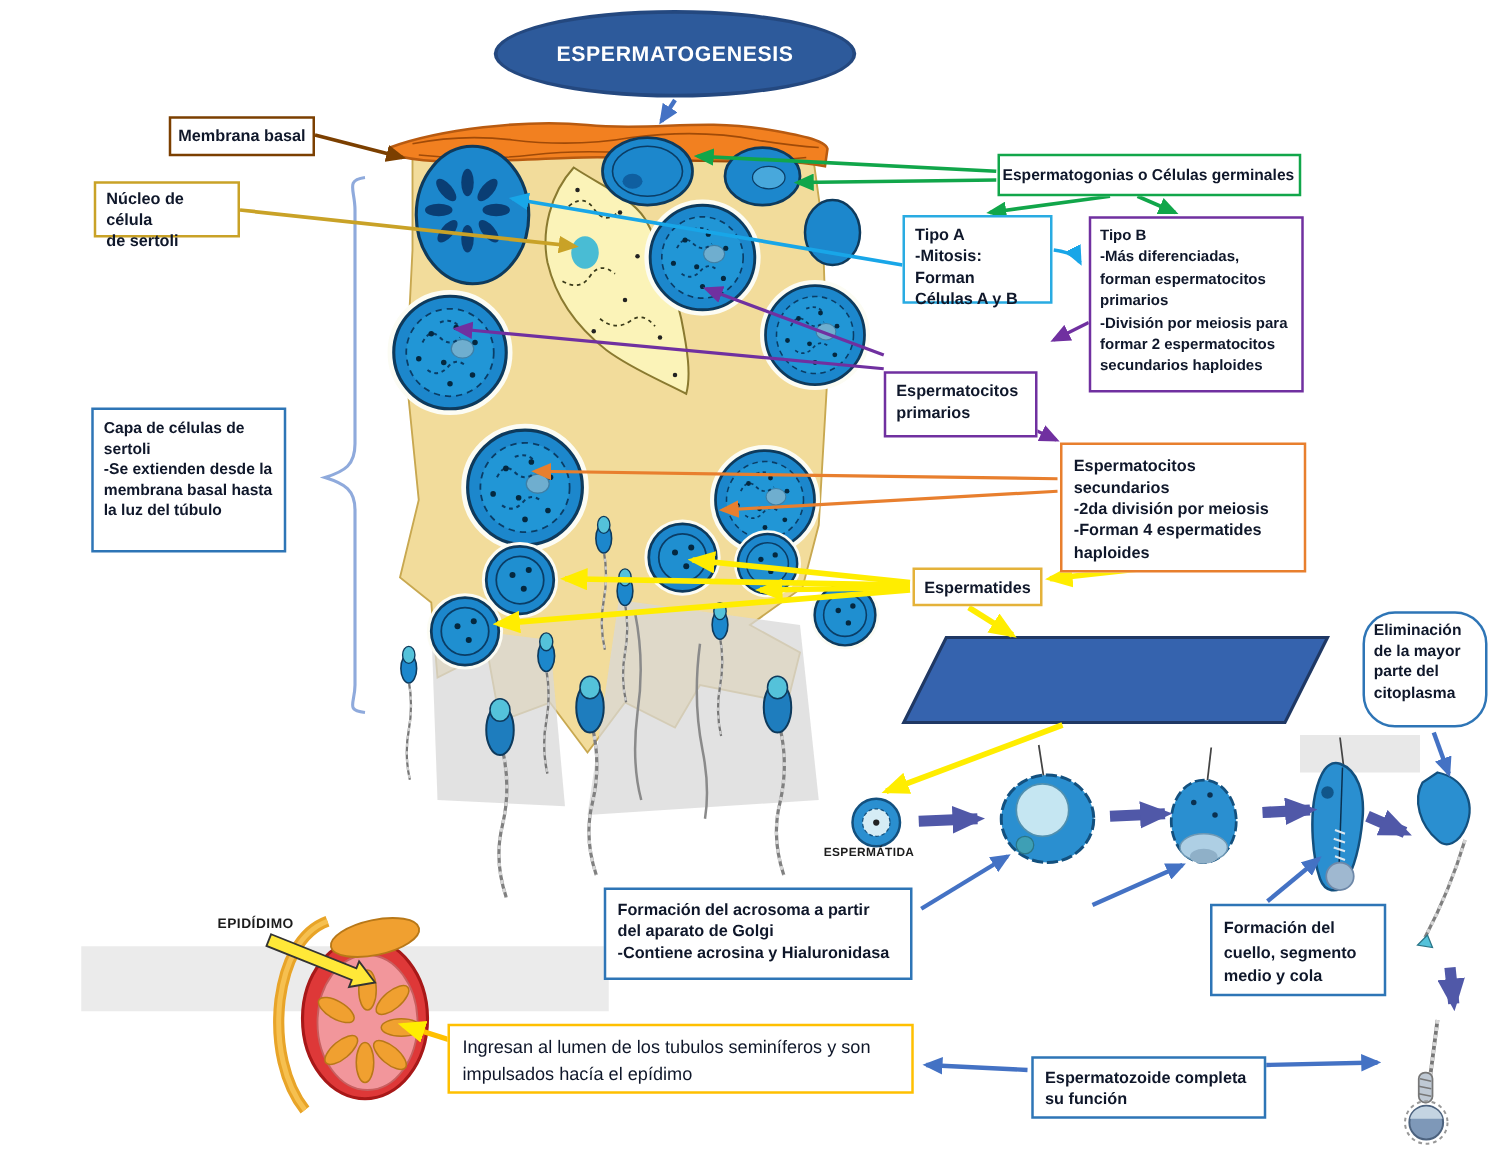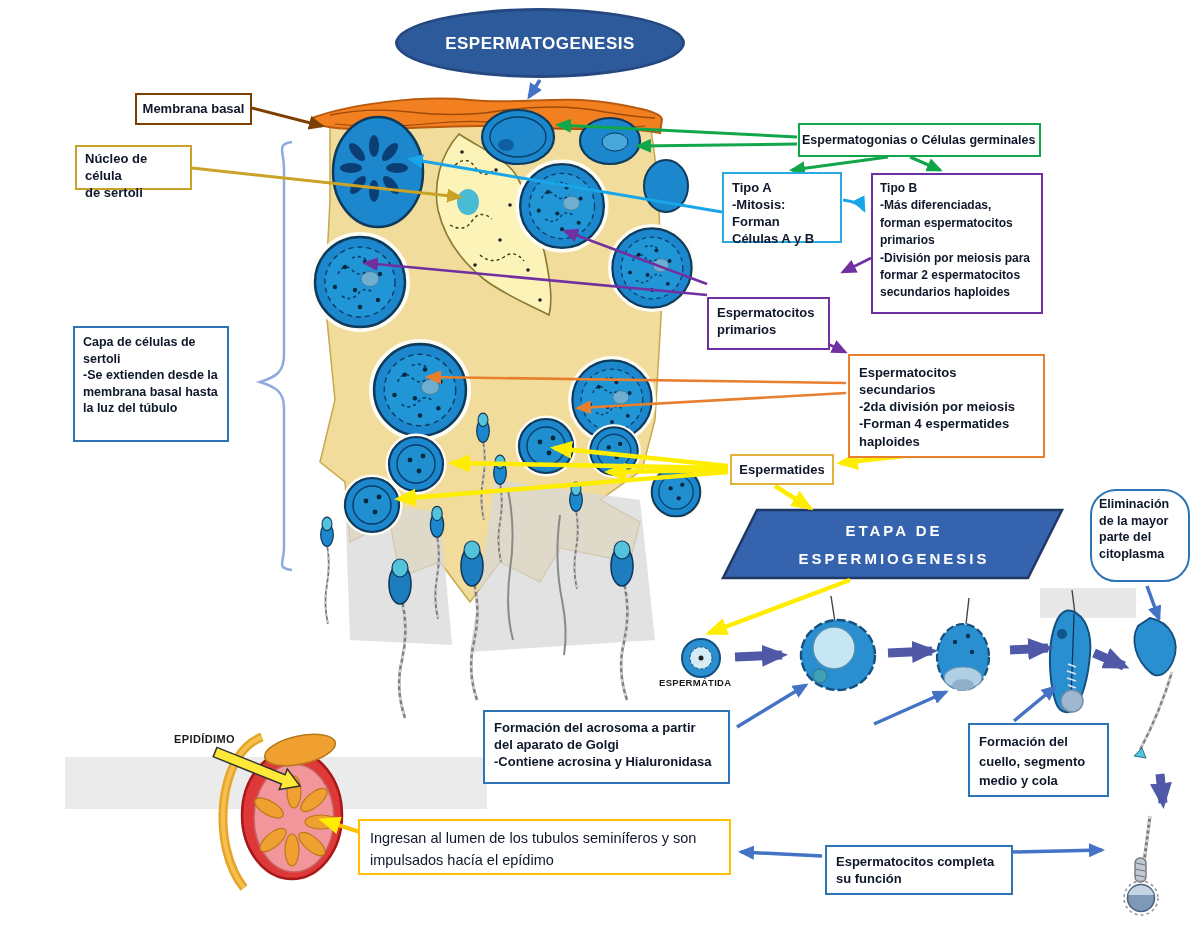--- a/index.html
+++ b/index.html
@@ -372,27 +372,23 @@
 
   <div class="box b-blue" style="left:483px;top:710px;width:247px;height:74px;padding:7px 9px;">Formación del acrosoma a partir
 del aparato de Golgi
 -Contiene acrosina y Hialuronidasa</div>
 
 
   <div class="box b-blue" style="left:968px;top:723px;width:141px;height:74px;padding:7px 9px;line-height:1.5;">Formación del
 cuello, segmento
 medio y cola</div>
 
-  <div class="box b-blue" style="left:825px;top:845px;width:188px;height:50px;padding:6px 9px;">Espermatocitos completa
+  <div class="box b-blue" style="left:825px;top:845px;width:188px;height:50px;padding:6px 9px;">Espermatozoide completa
 su función</div>
 
   <div class="box b-yellow" style="left:358px;top:819px;width:373px;height:56px;padding:6px 10px;line-height:1.55;">Ingresan al lumen de los tubulos seminíferos y son
 impulsados hacía el epídimo</div>
 
-  <div class="banner-text">
-    <span>ETAPA DE</span><br>
-    <span>ESPERMIOGENESIS</span>
-  </div>
 
   <div class="small-label" id="espermatida-label">ESPERMÁTIDA</div>
   <div class="small-label" id="epididimo-label">EPIDÍDIMO</div>
 
 </div>
 
 </body></html>

